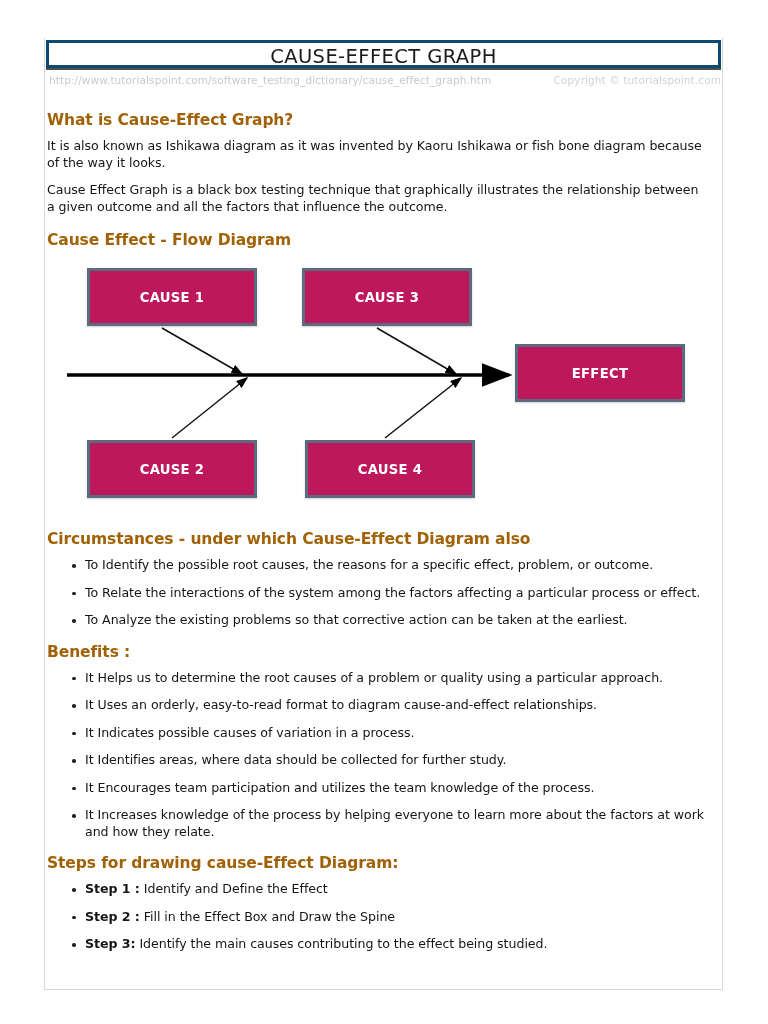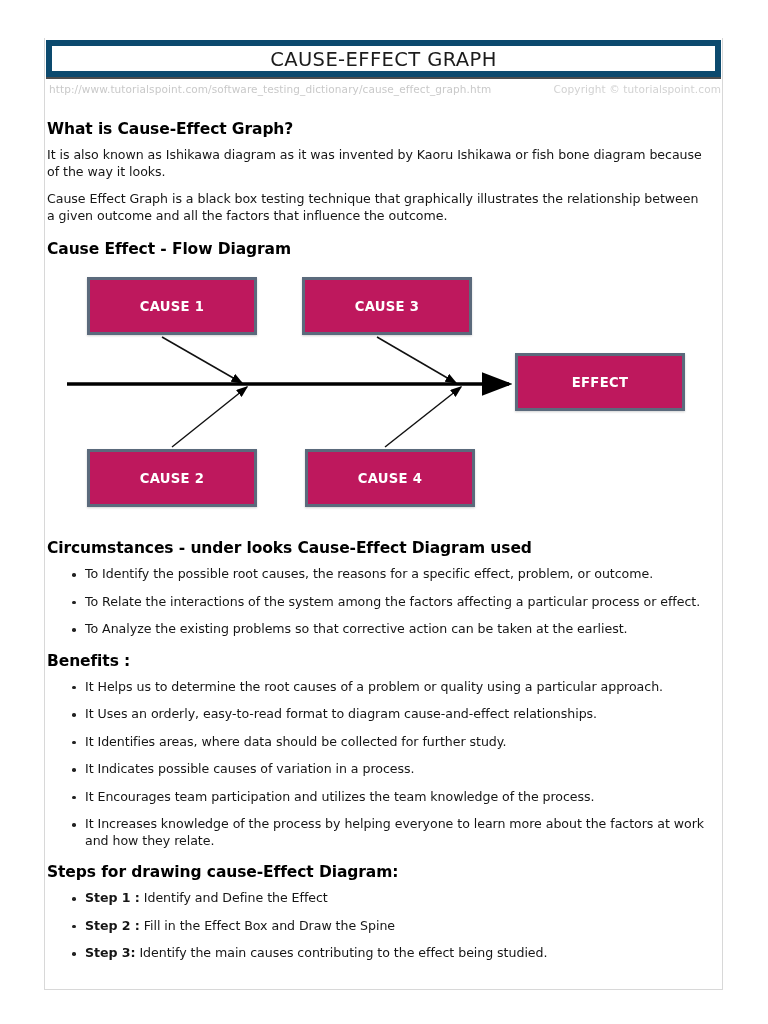--- a/index.html
+++ b/index.html
@@ -24,22 +24,22 @@
     border-right: 1px solid #d8d8d8;
     border-bottom: 1px solid #d8d8d8;
     box-sizing: border-box;
     background: #ffffff;
   }
 
   
   .title-box {
     position: relative;
     margin: 2px 1px 0 1px;
-    height: 37px;
-    border: 6px solid #0c4a6e;
+    height: 28px;
+    border: 3px solid #0c4a6e;
     box-sizing: border-box;
     background: #fff;
     text-decoration: underline;
   }
   .title-text {
     position: absolute;
     left: 0; right: 0;
     top: 2px;
     text-align: center;
     font-size: 19.5px;
@@ -77,21 +77,21 @@
     white-space: nowrap;
   }
 
   
   .content {
     padding: 0 10px 0 2px;
   }
   h2.sec {
     font-size: 15.5px;
     font-weight: bold;
-    color: #000000;
+    color: #a16207;
     margin: 16px 0 9px 0;
     letter-spacing: -0.1px;
   }
   h2.sec.tight { margin-top: 14px; }
   p.para {
     font-size: 12.6px;
     line-height: 16.5px;
     color: #161616;
     margin: 0 0 11px 0;
     letter-spacing: -0.05px;
@@ -208,33 +208,33 @@
         <span>CAUSE 2</span>
       </div>
       <div class="node c4">
         <span>CAUSE 4</span>
       </div>
       <div class="node ef">
         <span>EFFECT</span>
       </div>
     </div>
 
-    <h2 class="sec tight">Circumstances - under looks Cause-Effect Diagram used</h2>
+    <h2 class="sec tight">Circumstances - under which Cause-Effect Diagram also</h2>
     <ul class="bul">
       <li>To Identify the possible root causes, the reasons for a specific effect, problem, or outcome.</li>
       <li>To Relate the interactions of the system among the factors affecting a particular process or effect.</li>
       <li>To Analyze the existing problems so that corrective action can be taken at the earliest.</li>
     </ul>
 
     <h2 class="sec tight">Benefits :</h2>
     <ul class="bul">
       <li>It Helps us to determine the root causes of a problem or quality using a particular approach.</li>
       <li>It Uses an orderly, easy-to-read format to diagram cause-and-effect relationships.</li>
+      <li>It Indicates possible causes of variation in a process.</li>
       <li>It Identifies areas, where data should be collected for further study.</li>
-      <li>It Indicates possible causes of variation in a process.</li>
       <li>It Encourages team participation and utilizes the team knowledge of the process.</li>
       <li>It Increases knowledge of the process by helping everyone to learn more about the factors at work and how they relate.</li>
     </ul>
 
     <h2 class="sec tight">Steps for drawing cause-Effect Diagram:</h2>
     <ul class="bul">
       <li><b>Step 1 :</b><span> Identify and Define the Effect</span></li>
       <li><b>Step 2 :</b><span> Fill in the Effect Box and Draw the Spine</span></li>
       <li><b>Step 3:</b><span> Identify the main causes contributing to the effect being studied.</span></li>
     </ul>

